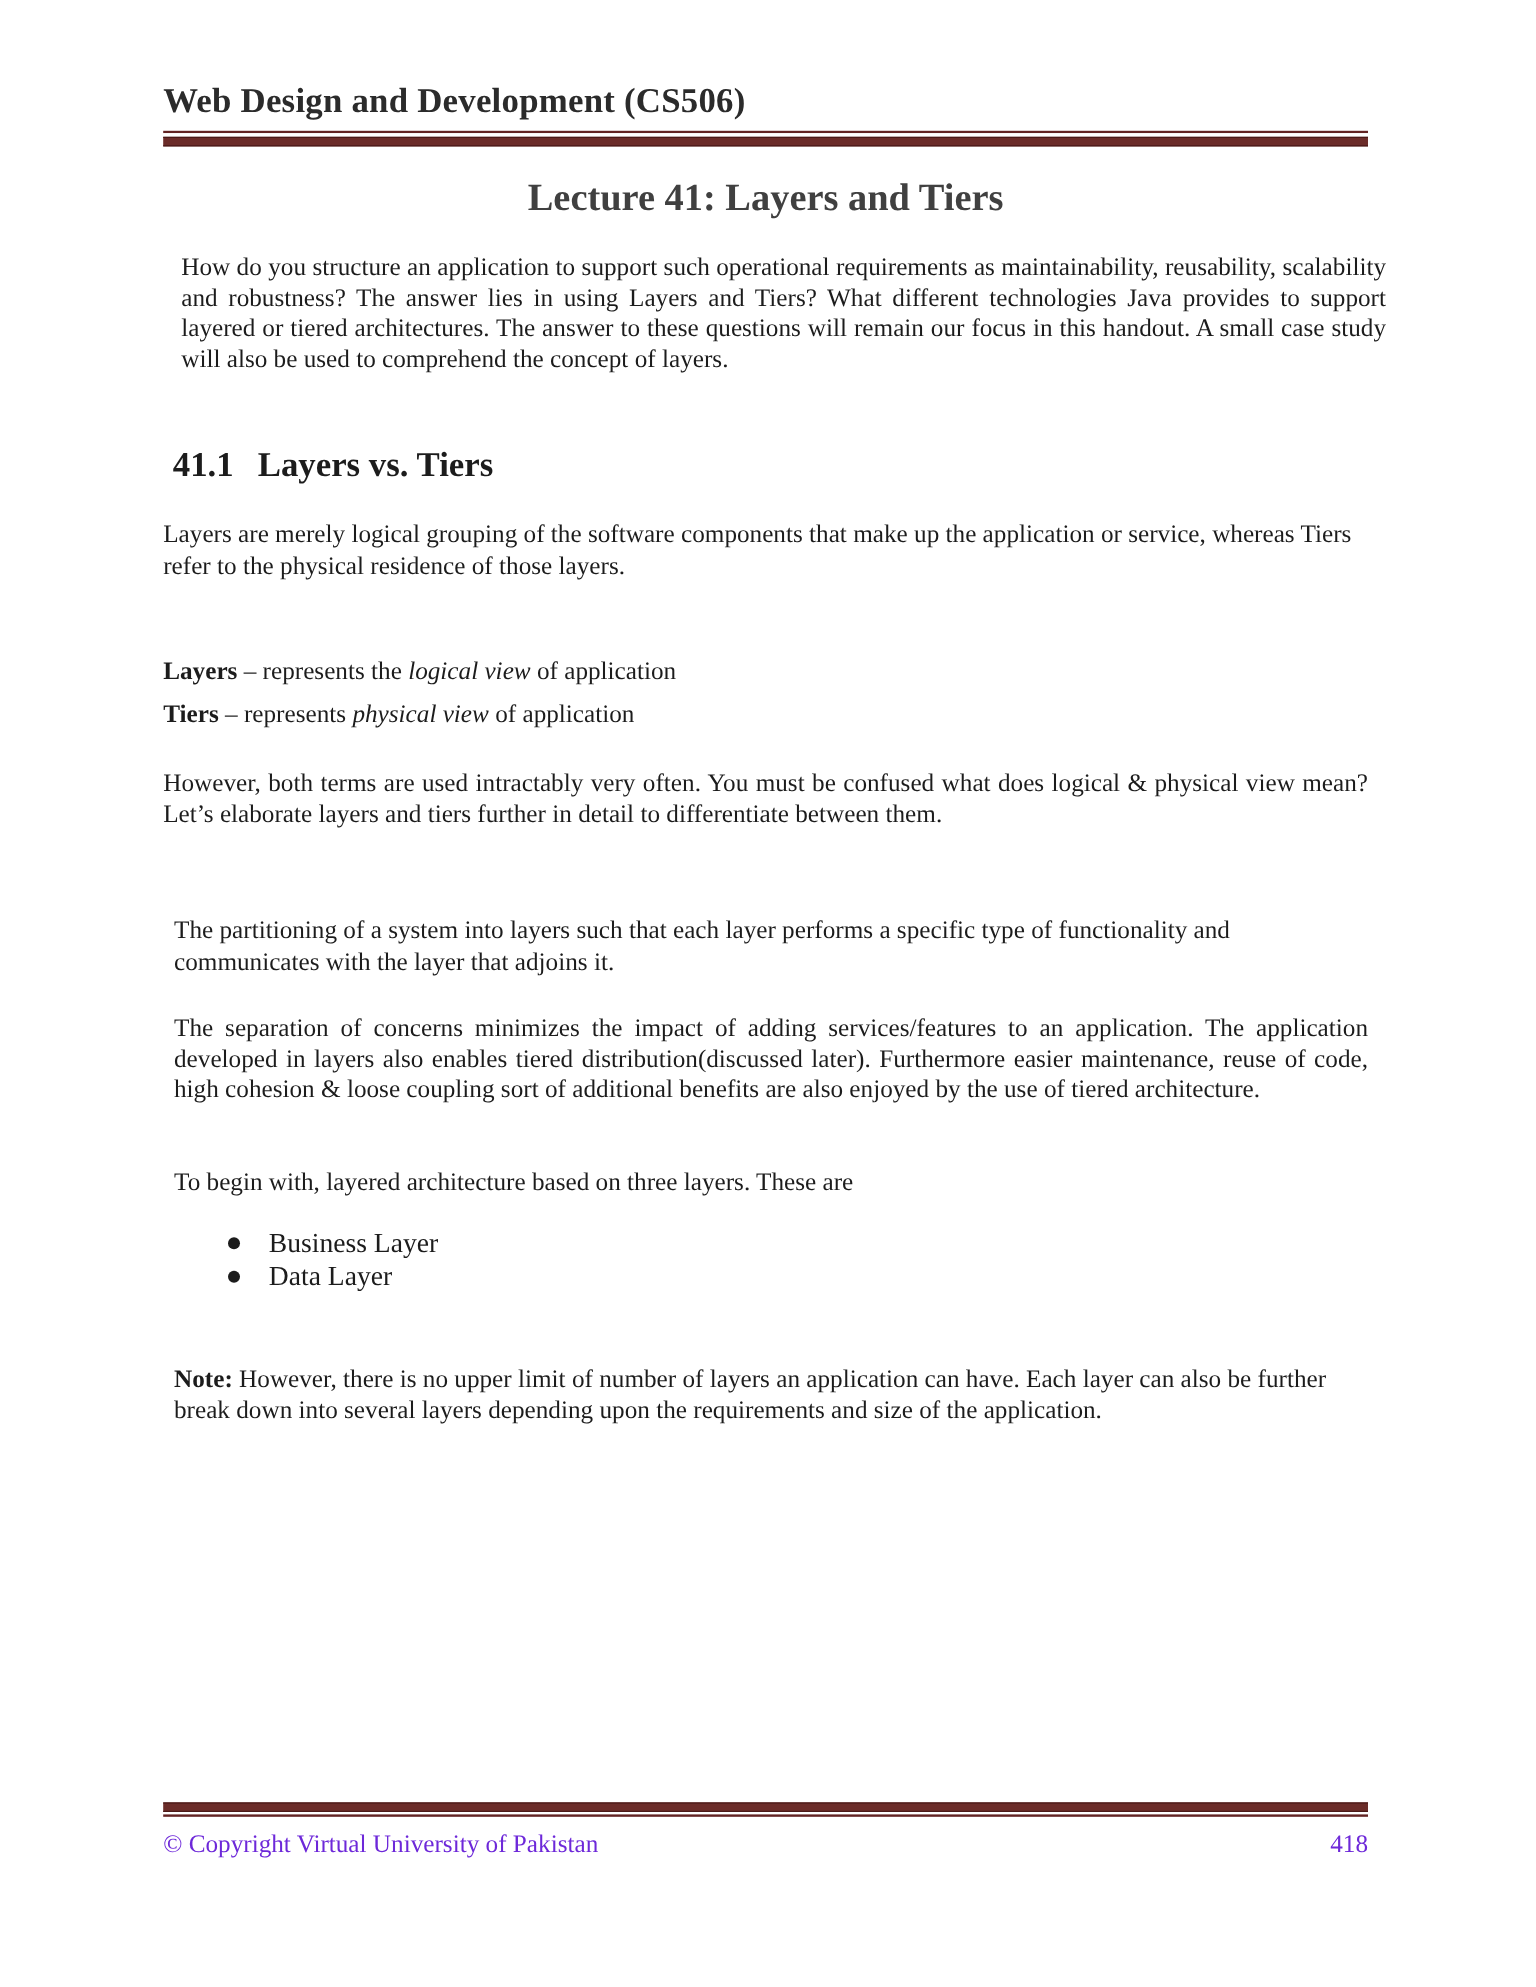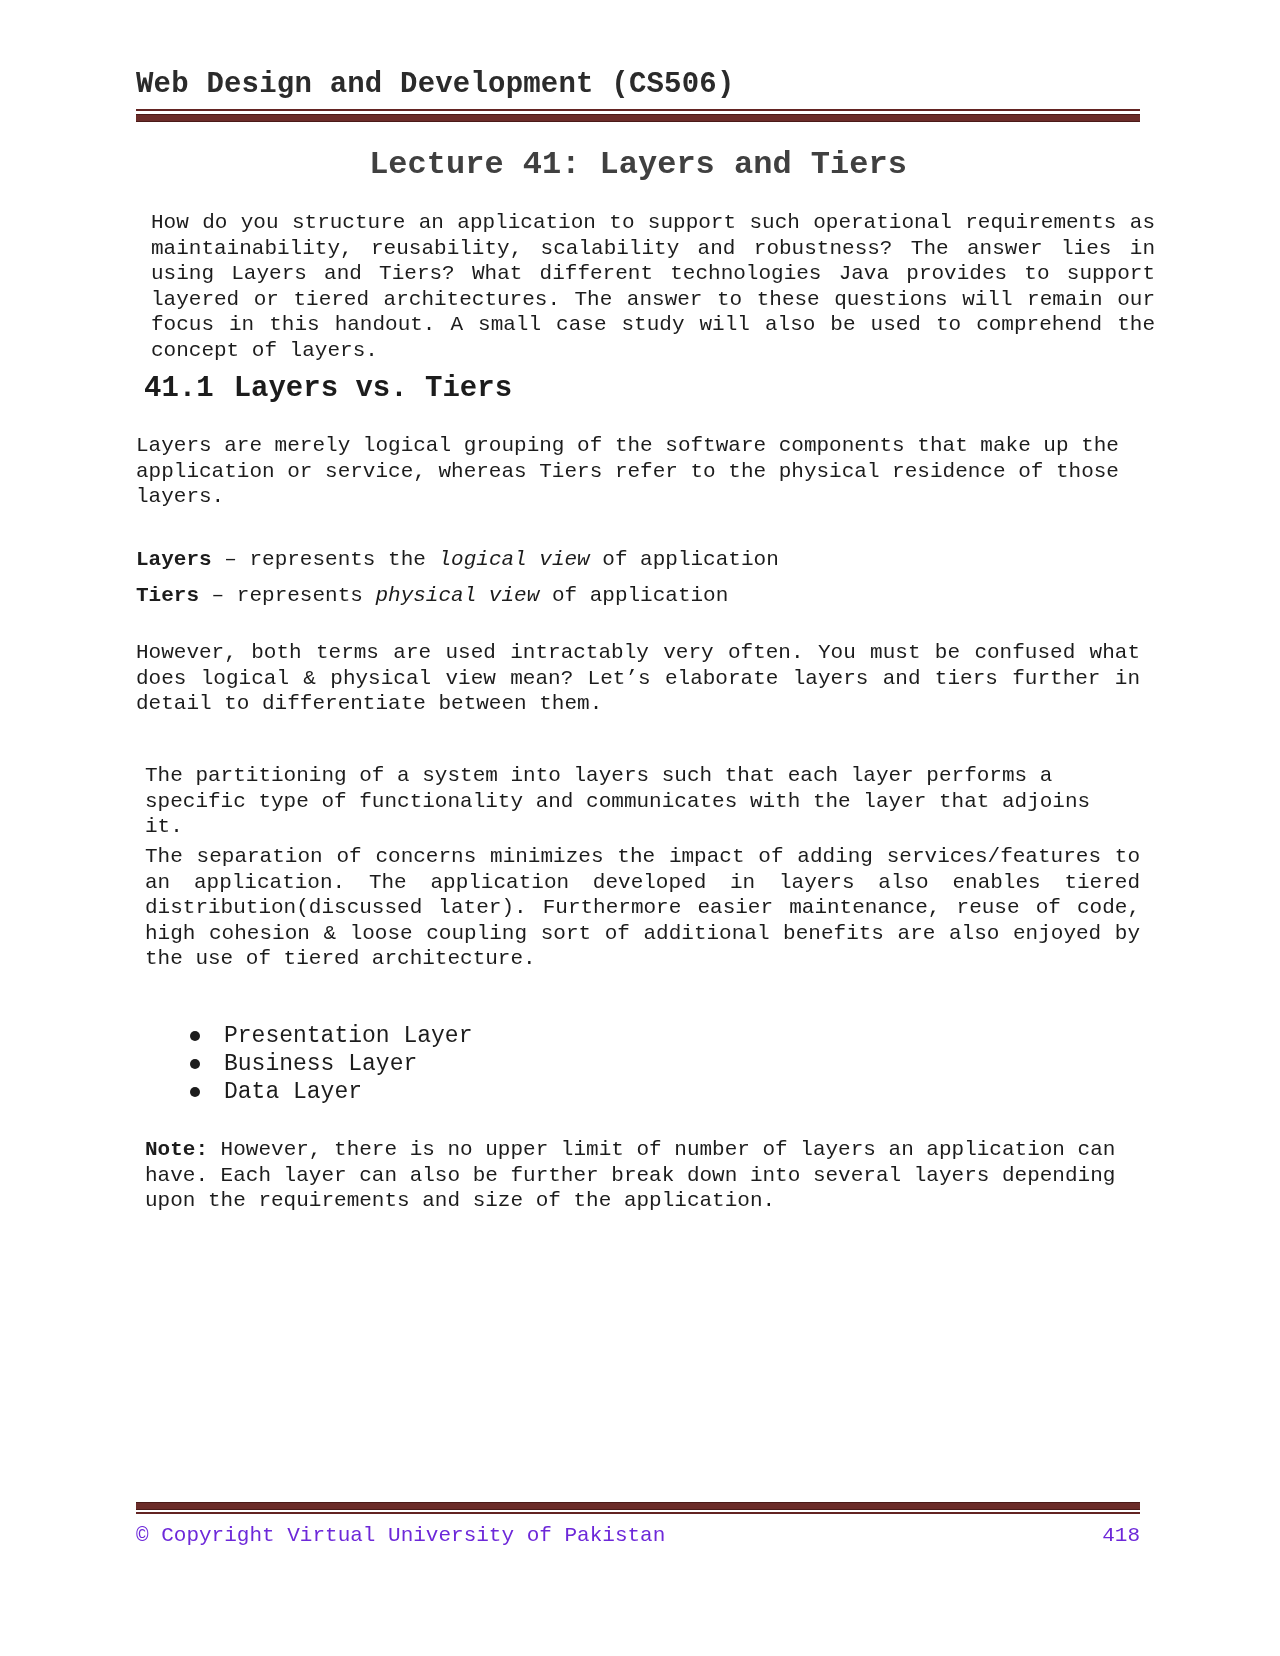--- a/index.html
+++ b/index.html
@@ -1,15 +1,15 @@
 <!DOCTYPE html>
 <html><head>
 <meta charset="utf-8">
 <style>
-  * { margin:0; padding:0; box-sizing:border-box;font-family:Liberation Mono, monospace; }
+  * { margin:0; padding:0; box-sizing:border-box; }
   html,body { background:#ffffff; }
   body { font-family:"Liberation Serif","DejaVu Serif",serif; color:#1c1c1c; }
   .page {
     position:relative;
     width:1280px; height:1656px;
     background:#ffffff;
     overflow:hidden;
   }
   .abs { position:absolute; left:136px; width:1004px; }
 
@@ -136,26 +136,23 @@
     <span class="def-term">Tiers</span><span> – represents </span><span class="def-italic">physical view</span><span> of application</span>
   </div>
 
   <div class="abs body-text just however">However, both terms are used intractably very often. You must be confused what does logical &amp; physical view mean? Let’s elaborate layers and tiers further in detail to differentiate between them.</div>
 
 
   <div class="abs body-text indent s11-p1">The partitioning of a system into layers such that each layer performs a specific type of functionality and communicates with the layer that adjoins it.</div>
 
   <div class="abs body-text just indent s11-p2">The separation of concerns minimizes the impact of adding services/features to an application. The application developed in layers also enables tiered distribution(discussed later). Furthermore easier maintenance, reuse of code, high cohesion &amp; loose coupling sort of additional benefits are also enjoyed by the use of tiered architecture.</div>
 
+  <div class="abs body-text indent s11-p3">To begin with, layered architecture based on three layers. These are</div>
 
   <div class="abs bullet-list">
-    <div class="bullet-item">
-      <span class="bullet-dot"></span>
-      <span>Presentation Layer</span>
-    </div>
     <div class="bullet-item">
       <span class="bullet-dot"></span>
       <span>Business Layer</span>
     </div>
     <div class="bullet-item">
       <span class="bullet-dot"></span>
       <span>Data Layer</span>
     </div>
   </div>
 

